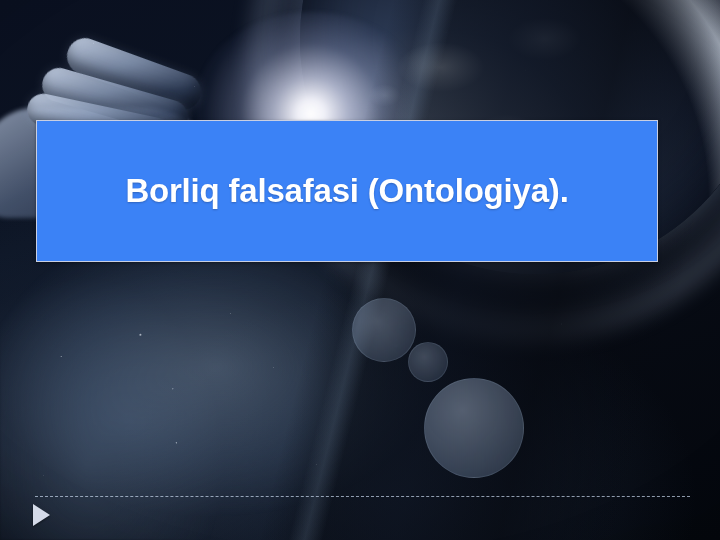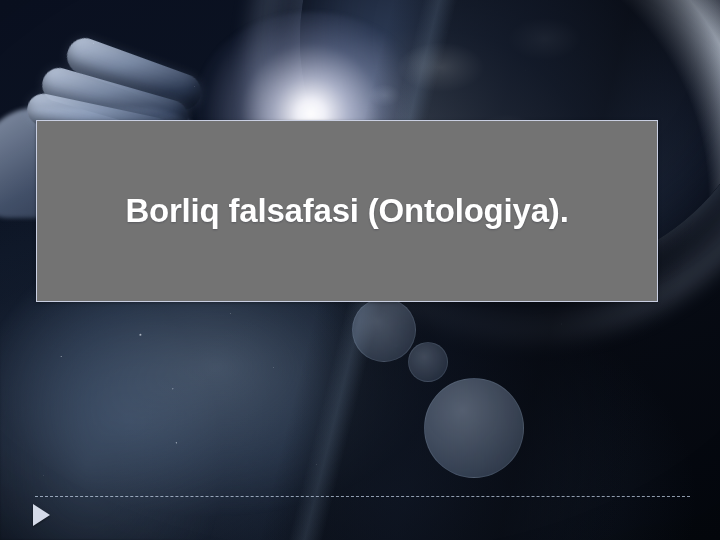--- a/index.html
+++ b/index.html
@@ -148,22 +148,22 @@
     backdrop-filter:blur(1px);
   }
   .b1 { left:352px; top:298px; width:64px;  height:64px;  background:radial-gradient(circle at 40% 36%, rgba(188,206,234,0.34), rgba(130,156,194,0.18)); }
   .b2 { left:408px; top:342px; width:40px;  height:40px;  background:radial-gradient(circle at 40% 36%, rgba(186,204,232,0.30), rgba(124,150,188,0.16)); }
   .b3 { left:424px; top:378px; width:100px; height:100px; background:radial-gradient(circle at 38% 32%, rgba(196,214,240,0.40), rgba(128,158,200,0.24)); }
 
   
   #title-box {
     position:absolute;
     left:36px; top:120px;
-    width:622px; height:182px;
-    background:#737373;
+    width:622px; height:142px;
+    background:#3b82f6;
     border:1px solid #c9cfe2;
     display:flex;
     align-items:center;
     justify-content:center;
     box-shadow:0 1px 3px rgba(0,0,0,0.35);
   }
   #title-text {
     width:100%;
     text-align:center;
     color:#ffffff;

